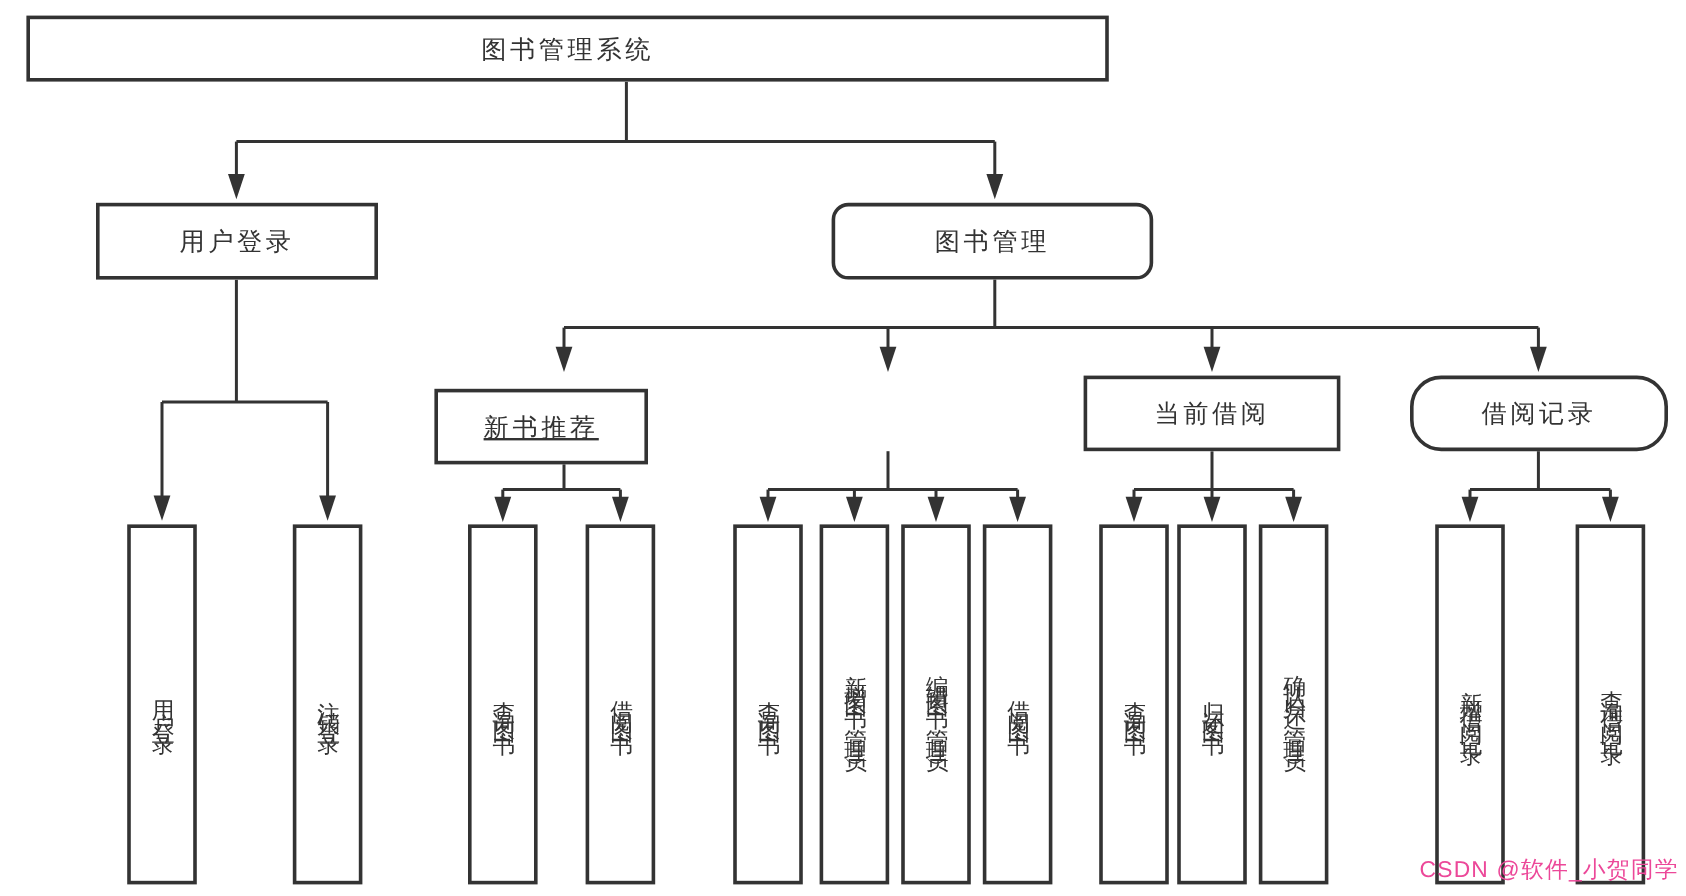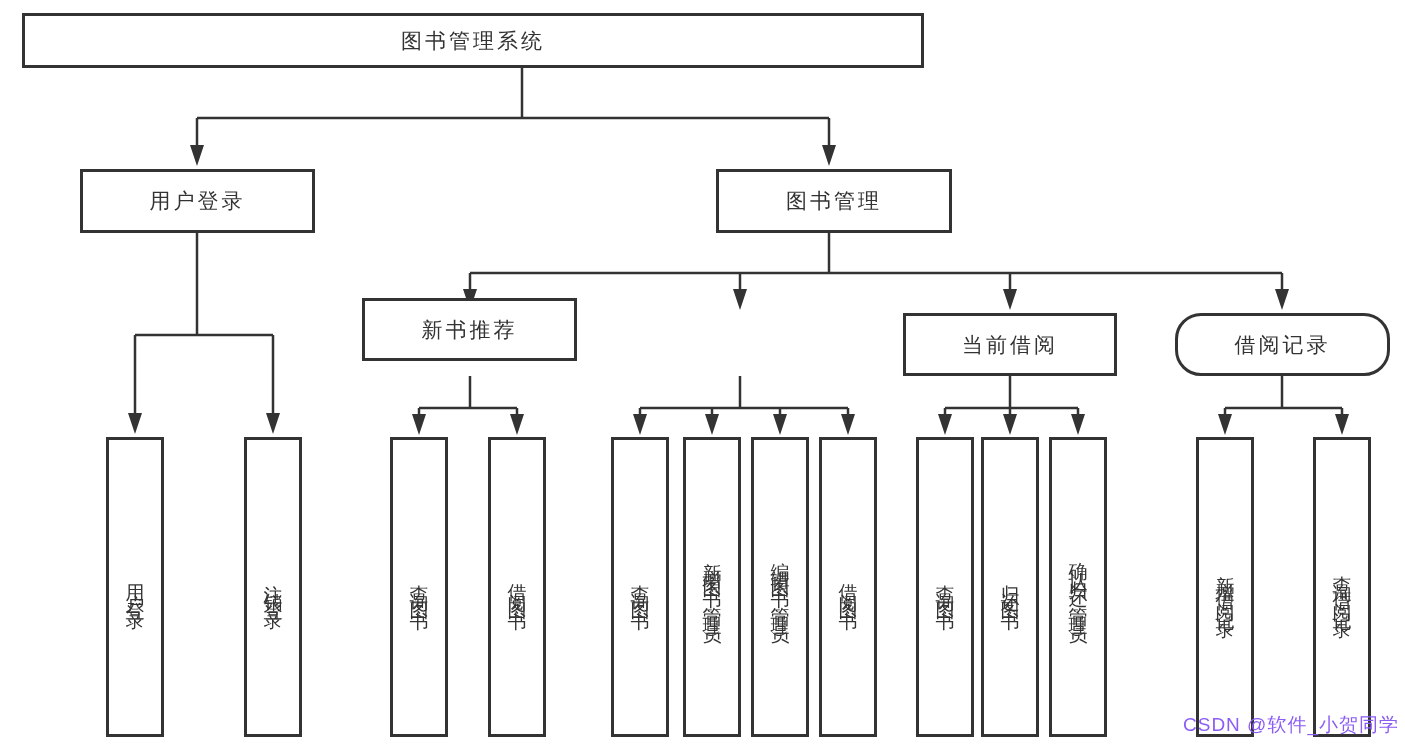--- a/index.html
+++ b/index.html
@@ -16,21 +16,21 @@
     display:flex;align-items:center;justify-content:center;
   }
   .hbox{font-size:21px;letter-spacing:3px;white-space:nowrap;}
   .vbox .vtext{
     writing-mode:vertical-rl;text-orientation:mixed;
     font-size:19px;line-height:1.05;letter-spacing:9px;
     color:#333333;
   }
   .watermark{
     position:absolute;left:1183px;top:712px;
-    font-size:19px;letter-spacing:1px;color:#8b5cf6;white-space:nowrap;
+    font-size:19px;letter-spacing:1px;color:#ec4899;white-space:nowrap;
     z-index:5;
   }
 </style>
 </head>
 <body>
 
 <div id="canvas">
 
   <svg class="wires" width="1405" height="747" viewBox="0 0 1405 747">
     <g stroke="#333333" stroke-width="2.5" fill="none">
@@ -96,25 +96,25 @@
     </g>
   </svg>
 
   <div class="box hbox" style="left:22px;top:13px;width:902px;height:55px;">
     <span>图书管理系统</span>
   </div>
 
   <div class="box hbox" style="left:80px;top:169px;width:235px;height:64px;">
     <span>用户登录</span>
   </div>
-  <div class="box hbox" style="left:716px;top:169px;width:236px;height:64px;">
+  <div class="box hbox" style="left:693px;top:169px;width:268px;height:64px;border-radius:14px;">
     <span>图书管理</span>
   </div>
 
-  <div class="box hbox" style="left:362px;top:298px;width:215px;height:63px;">
+  <div class="box hbox" style="left:362px;top:324px;width:178px;height:63px;text-decoration:underline;">
     <span>新书推荐</span>
   </div>
   <div class="box hbox" style="left:903px;top:313px;width:214px;height:63px;">
     <span>当前借阅</span>
   </div>
   <div class="box hbox" style="left:1175px;top:313px;width:215px;height:63px;border-radius:26px;">
     <span>借阅记录</span>
   </div>
 
   <div class="box vbox" style="left:106px;top:437px;width:58px;height:300px;">

